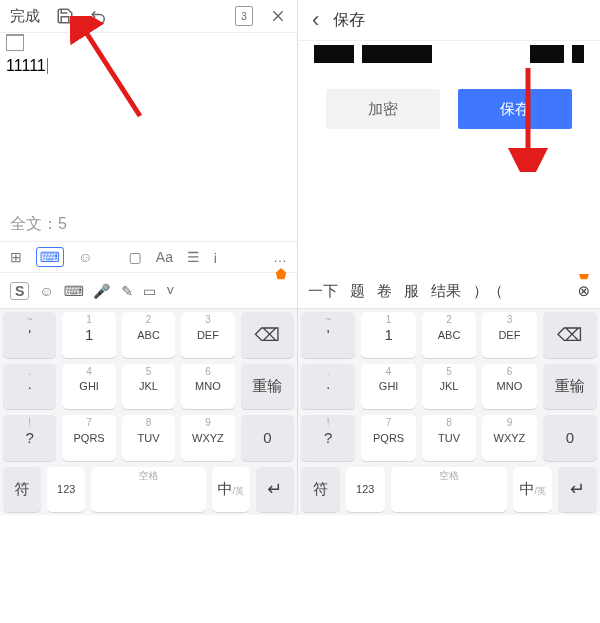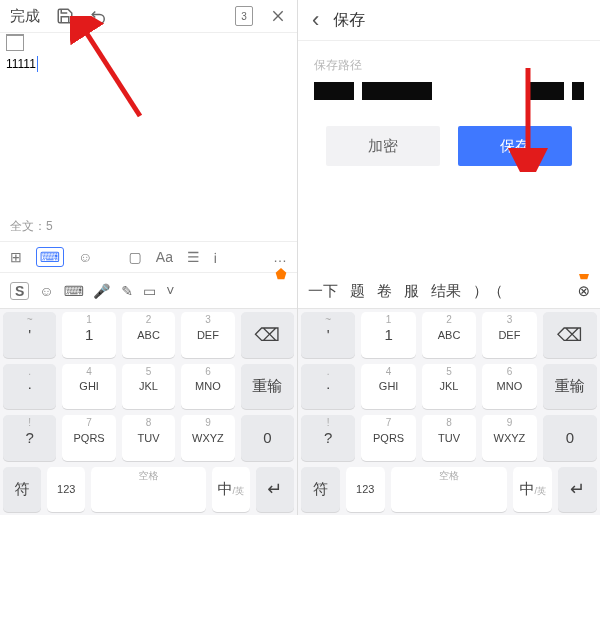--- a/index.html
+++ b/index.html
@@ -3,26 +3,26 @@
 <meta charset="utf-8">
 <style>
   html,body{margin:0;padding:0;font-family:"Helvetica Neue",Arial,"PingFang SC","Microsoft YaHei",sans-serif;background:#fff}
   #frame{width:600px;height:515px;position:relative;overflow:hidden}
   .pane{position:absolute;top:0;bottom:0}
   .pane.left{left:0;width:297px;border-right:1px solid #ddd}
   .pane.right{right:0;width:302px}
   .topbar{height:32px;display:flex;align-items:center;padding:0 10px;gap:16px;font-size:15px;color:#444;border-bottom:1px solid #eee}
   .topbar .spacer{flex:1}
   .ico{width:18px;height:18px;display:inline-flex;align-items:center;justify-content:center;color:#666}
-  .editor{position:absolute;top:34px;left:6px;right:6px;font-size:12px;color:#000;font-family:Arial}
+  .editor{position:absolute;top:34px;left:6px;right:6px;font-size:16px;color:#000;font-family:Arial}
   .editor .tab{width:16px;height:14px;border:1px solid #999;border-top:2px solid #999;display:inline-block;margin-bottom:2px}
   .editor .line{display:flex;align-items:center}
   .caret{display:inline-block;width:1px;height:16px;background:#3a7afe;margin-left:1px;vertical-align:middle}
   .arrow-wrap{position:absolute;pointer-events:none}
-  .status{position:absolute;left:10px;bottom:280px;font-size:12px;color:#999}
+  .status{position:absolute;left:10px;bottom:280px;font-size:16px;color:#999}
   .toolbar2{position:absolute;left:0;right:0;bottom:242px;height:30px;padding:0 10px;display:flex;align-items:center;gap:14px;color:#777;border-top:1px solid #eee;border-bottom:1px solid #eee;font-size:14px}
   .ime-bar{position:absolute;left:0;right:0;bottom:206px;height:34px;display:flex;align-items:center;gap:10px;padding:0 10px;border-bottom:1px solid #e4e4e4;color:#666;font-size:14px}
   .ime-cand{position:absolute;left:0;right:0;bottom:206px;height:34px;display:flex;align-items:center;gap:12px;padding:0 10px;border-bottom:1px solid #e4e4e4;color:#444;font-size:15px;white-space:nowrap;overflow:hidden}
   .fox{width:16px;height:16px;position:absolute;top:-8px;right:8px}
   .fox svg{width:16px;height:16px}
   .kbd{position:absolute;left:0;right:0;bottom:0;height:206px;background:#f5f5f7;display:flex;flex-direction:column}
   .krow{flex:1;display:flex}
   .key{flex:1;margin:3px;background:#fff;border-radius:5px;display:flex;flex-direction:column;align-items:center;justify-content:center;font-size:12px;color:#444;box-shadow:0 1px 0 rgba(0,0,0,.12);position:relative}
   .key .sub{font-size:10px;color:#aaa;position:absolute;top:2px}
   .key.fn{background:#e9eaed}
@@ -205,21 +205,20 @@
           </div>
         </div>
       </div>
 </div>
 
 <div class="pane right">
   <div class="hd-right">
     <span style="font-size:22px;color:#555">‹</span>
     <span>保存</span>
   </div>
-  <div class="panel-label">保存路径</div>
   <div class="path-box">
     <div class="blk" style="width:40px"></div>
     <div class="blk" style="width:70px"></div>
     <div style="flex:1"></div>
     <div class="blk" style="width:34px"></div>
     <div class="blk" style="width:12px"></div>
   </div>
   <div class="btnrow">
     <div class="btn sec">加密</div>
     <div class="btn pri">保存</div>

